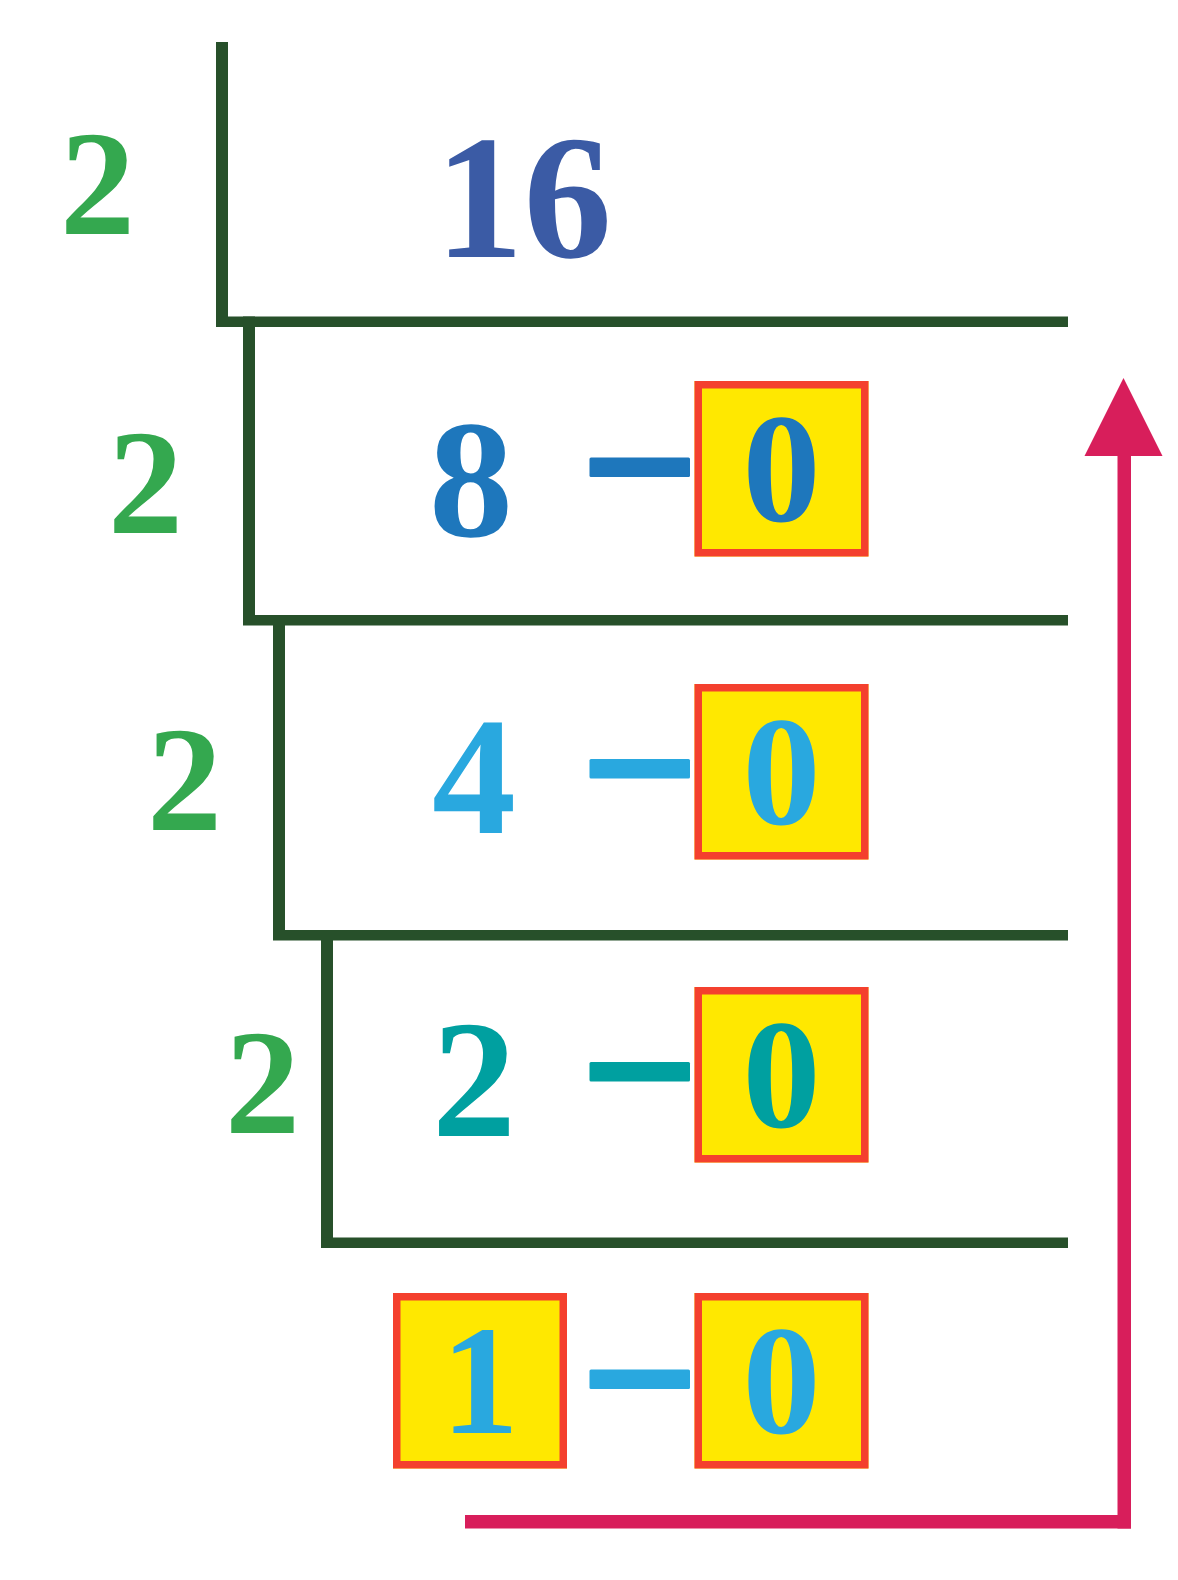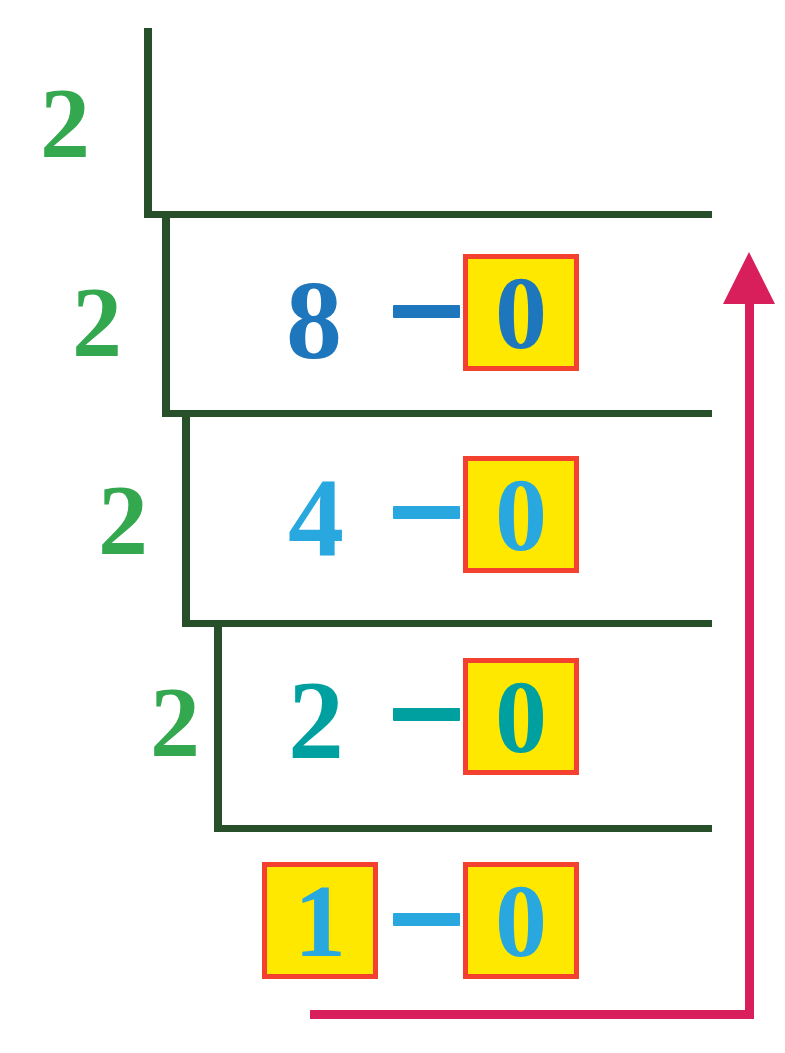--- a/index.html
+++ b/index.html
@@ -38,20 +38,21 @@
 </head>
 <body>
 
 <div class="stage">
 
   <div class="divisor" style="left:40px;top:73px;">2</div>
 
   <div class="vrule" style="left:144px;top:28px;height:190px;"></div>
   <div class="hrule" style="left:144px;top:211px;width:568px;"></div>
 
+  <div class="num" style="left:290px;top:73px;color:#3b5ba5;font-size:118px;">16</div>
 
   <div class="divisor" style="left:72px;top:272px;">2</div>
 
   <div class="vrule" style="left:162px;top:211px;height:200px;"></div>
   <div class="hrule" style="left:162px;top:410px;width:550px;"></div>
 
   <div class="num" style="left:286px;top:264px;color:#1e77bc;font-size:112px;">8</div>
 
   <div class="minus" style="left:393px;top:305px;width:67px;background:#1e77bc;"></div>
 

